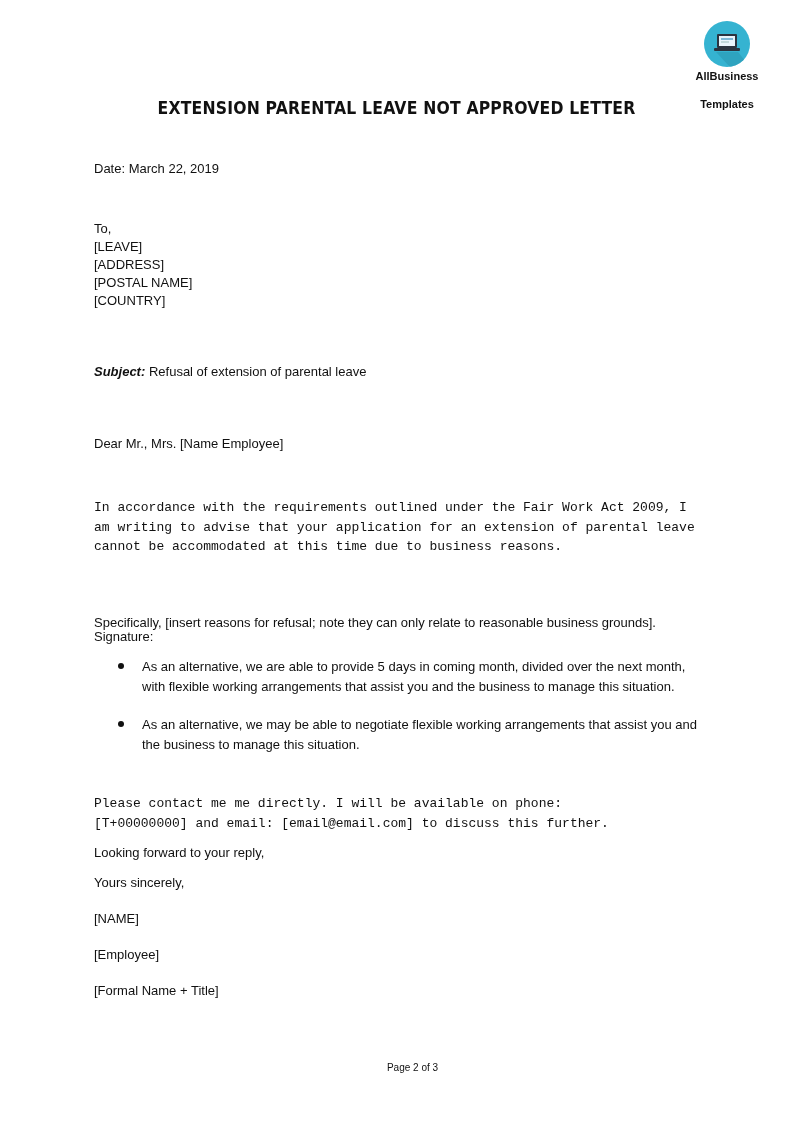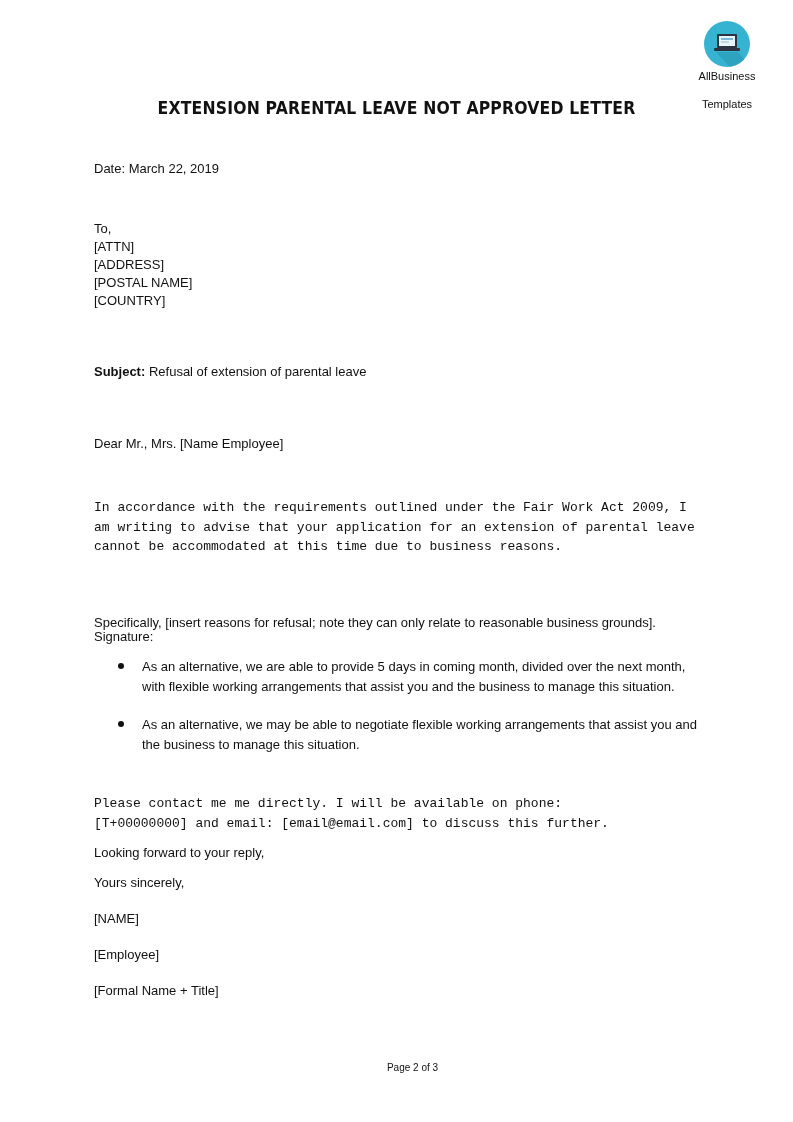--- a/index.html
+++ b/index.html
@@ -11,20 +11,21 @@
       position: absolute; left: 690px; top: 21px; width: 74px; text-align: center;
     }
     .logo-circle {
       width: 46px; height: 46px; border-radius: 50%; background: #35b3d1;
       margin: 0 auto; position: relative; overflow: hidden;
     }
     .logo-circle svg { position: absolute; left: 0; top: 0; }
     .logo-text {
       font-size: 11px; line-height: 12px; color: #111; margin-top: 3px;
       font-family: "Liberation Sans", sans-serif;
+      font-weight: bold;
     }
     .title {
       position: absolute; left: 0; width: 793px; top: 98px; text-align: center;
       font-weight: bold; font-size: 17px; letter-spacing: 0.2px;
       font-family: "DejaVu Sans", sans-serif;
       transform: scaleX(0.92);
     }
     .txt {
       position: absolute; left: 94px; font-size: 13px; line-height: 19px;
       font-family: "Liberation Sans", sans-serif; white-space: nowrap;
@@ -35,21 +36,21 @@
     }
     .bullet-item {
       position: absolute; left: 142px; width: 560px; font-size: 13px; line-height: 19.5px;
     }
     .bullet-dot {
       position: absolute; left: 118px; width: 6px; height: 6px; border-radius: 50%; background: #111;
     }
     .footer {
       position: absolute; left: 0; width: 793px; top: 1062px; text-align: center; font-size: 10px; padding-left: 16px;
     }
-    b { font-weight: bold; }
+    b { font-weight: bold; font-style: italic; }
   </style>
 </head>
 <body>
 
 <div class="logo">
   <div class="logo-circle">
     <svg width="46" height="46" viewBox="0 0 46 46">
       <polygon points="12,31 34,31 46,46 26,46" fill="#2a97b3" opacity="0.6"></polygon>
       <rect x="13" y="13" width="20" height="14" rx="1" fill="#2b3440"></rect>
       <rect x="15" y="15" width="16" height="10" fill="#e8f4fb"></rect>
@@ -60,21 +61,21 @@
   </div>
   <div class="logo-text">AllBusiness</div>
   <div class="logo-text" style="margin-top:16px">Templates</div>
 </div>
 
 <div class="title">EXTENSION PARENTAL LEAVE NOT APPROVED LETTER</div>
 
 <div class="txt" style="top:159px">Date: March 22, 2019</div>
 
 <div class="txt" style="top:219px">To,</div>
-<div class="txt" style="top:237px">[ATTN]</div>
+<div class="txt" style="top:237px">[LEAVE]</div>
 <div class="txt" style="top:255px">[ADDRESS]</div>
 <div class="txt" style="top:273px">[POSTAL NAME]</div>
 <div class="txt" style="top:291px">[COUNTRY]</div>
 
 <div class="txt" style="top:362px">
   <b>Subject:</b>
   <span>Refusal of extension of parental leave</span>
 </div>
 
 <div class="txt" style="top:434px">Dear Mr., Mrs. [Name Employee]</div>

